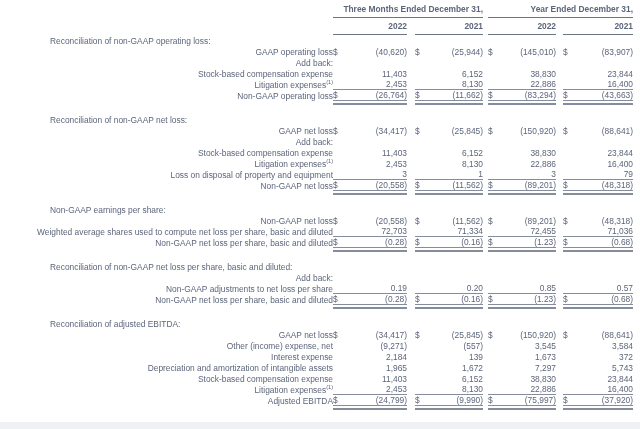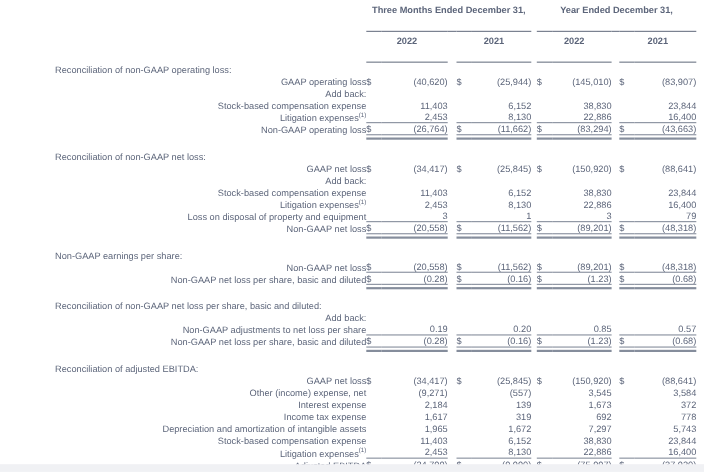--- a/index.html
+++ b/index.html
@@ -24,21 +24,21 @@
   col.c-label { width: 323px; }
   col.c-cur   { width: 14px; }
   col.c-val0  { width: 60px; }
   col.c-gapA  { width: 8px; }
   col.c-val1  { width: 54px; }
   col.c-gapB  { width: 5px; }
   col.c-val2  { width: 54px; }
   col.c-gapC  { width: 7px; }
   col.c-val3  { width: 56px; }
   
-  thead td { font-weight: bold; text-align: center; height: 13px; padding-bottom: 14px; }
+  thead td { font-weight: bold; text-align: right; height: 13px; padding-bottom: 3px; }
   thead td.grp, thead td.yr { border-bottom: 1px solid #6d7585; }
   thead td.lbl, thead td.gap { border-bottom: none; }
   
   tbody tr { height: 11px; }
   tbody tr.stitle td { text-align: left; padding-left: 40px; }
   td.label { text-align: right; }
   .ind1 { padding-left: 11px; }
   .ind2 { padding-left: 23px; }
   td.cur { text-align: left; }
   td.val { text-align: right; }
@@ -289,20 +289,34 @@
           <td class="gap"></td>
           <td class="cur">$</td>
           <td class="val">(11,562)</td>
           <td class="gap"></td>
           <td class="cur">$</td>
           <td class="val">(89,201)</td>
           <td class="gap"></td>
           <td class="cur">$</td>
           <td class="val">(48,318)</td>
         </tr>
+        <tr>
+          <td class="label ind2">Weighted average shares used to compute net loss per share, basic and diluted</td>
+          <td class="cur"></td>
+          <td class="val">72,703</td>
+          <td class="gap"></td>
+          <td class="cur"></td>
+          <td class="val">71,334</td>
+          <td class="gap"></td>
+          <td class="cur"></td>
+          <td class="val">72,455</td>
+          <td class="gap"></td>
+          <td class="cur"></td>
+          <td class="val">71,036</td>
+        </tr>
         <tr class="total">
           <td class="label ind1">Non-GAAP net loss per share, basic and diluted</td>
           <td class="cur">$</td>
           <td class="val">(0.28)</td>
           <td class="gap"></td>
           <td class="cur">$</td>
           <td class="val">(0.16)</td>
           <td class="gap"></td>
           <td class="cur">$</td>
           <td class="val">(1.23)</td>
@@ -418,34 +432,20 @@
           <td class="val">2,184</td>
           <td class="gap"></td>
           <td class="cur"></td>
           <td class="val">139</td>
           <td class="gap"></td>
           <td class="cur"></td>
           <td class="val">1,673</td>
           <td class="gap"></td>
           <td class="cur"></td>
           <td class="val">372</td>
-        </tr>
-        <tr>
-          <td class="label ind2">Income tax expense</td>
-          <td class="cur"></td>
-          <td class="val">1,617</td>
-          <td class="gap"></td>
-          <td class="cur"></td>
-          <td class="val">319</td>
-          <td class="gap"></td>
-          <td class="cur"></td>
-          <td class="val">692</td>
-          <td class="gap"></td>
-          <td class="cur"></td>
-          <td class="val">778</td>
         </tr>
         <tr>
           <td class="label ind2">Depreciation and amortization of intangible assets</td>
           <td class="cur"></td>
           <td class="val">1,965</td>
           <td class="gap"></td>
           <td class="cur"></td>
           <td class="val">1,672</td>
           <td class="gap"></td>
           <td class="cur"></td>

